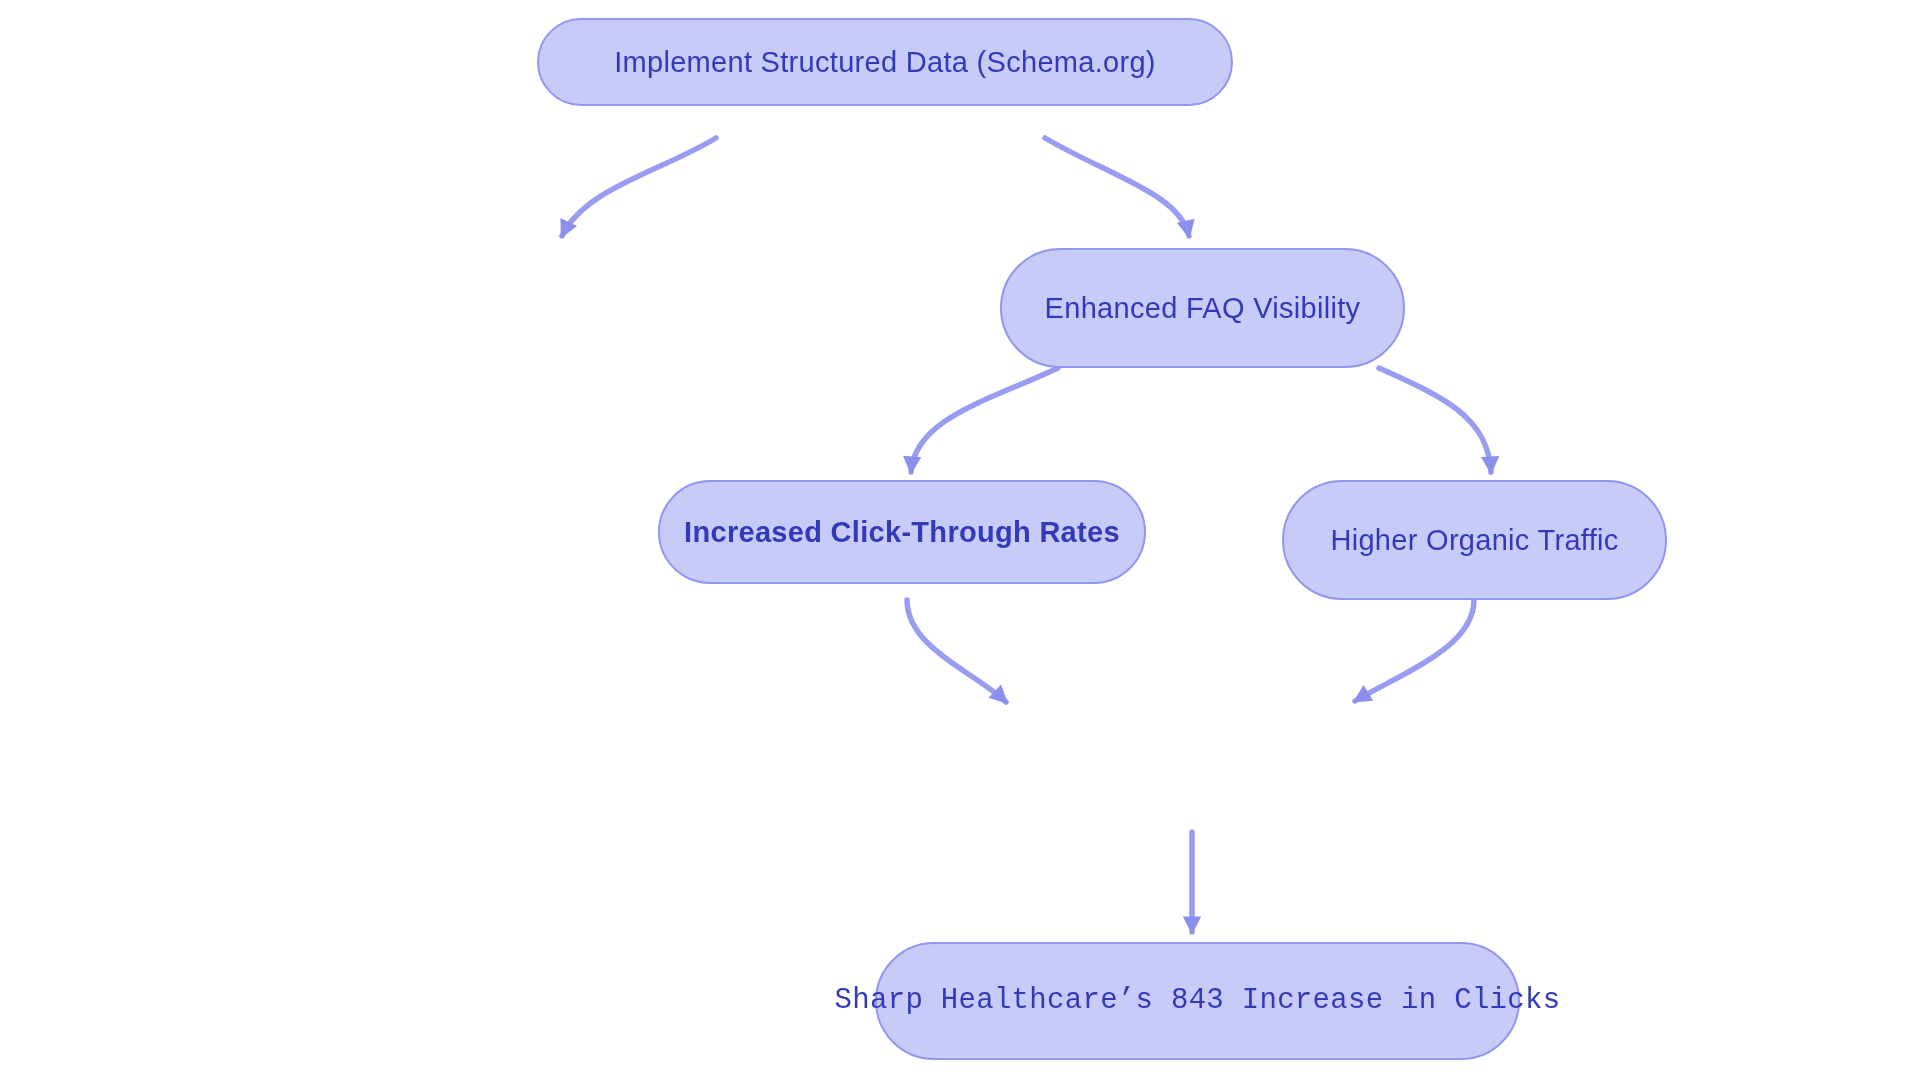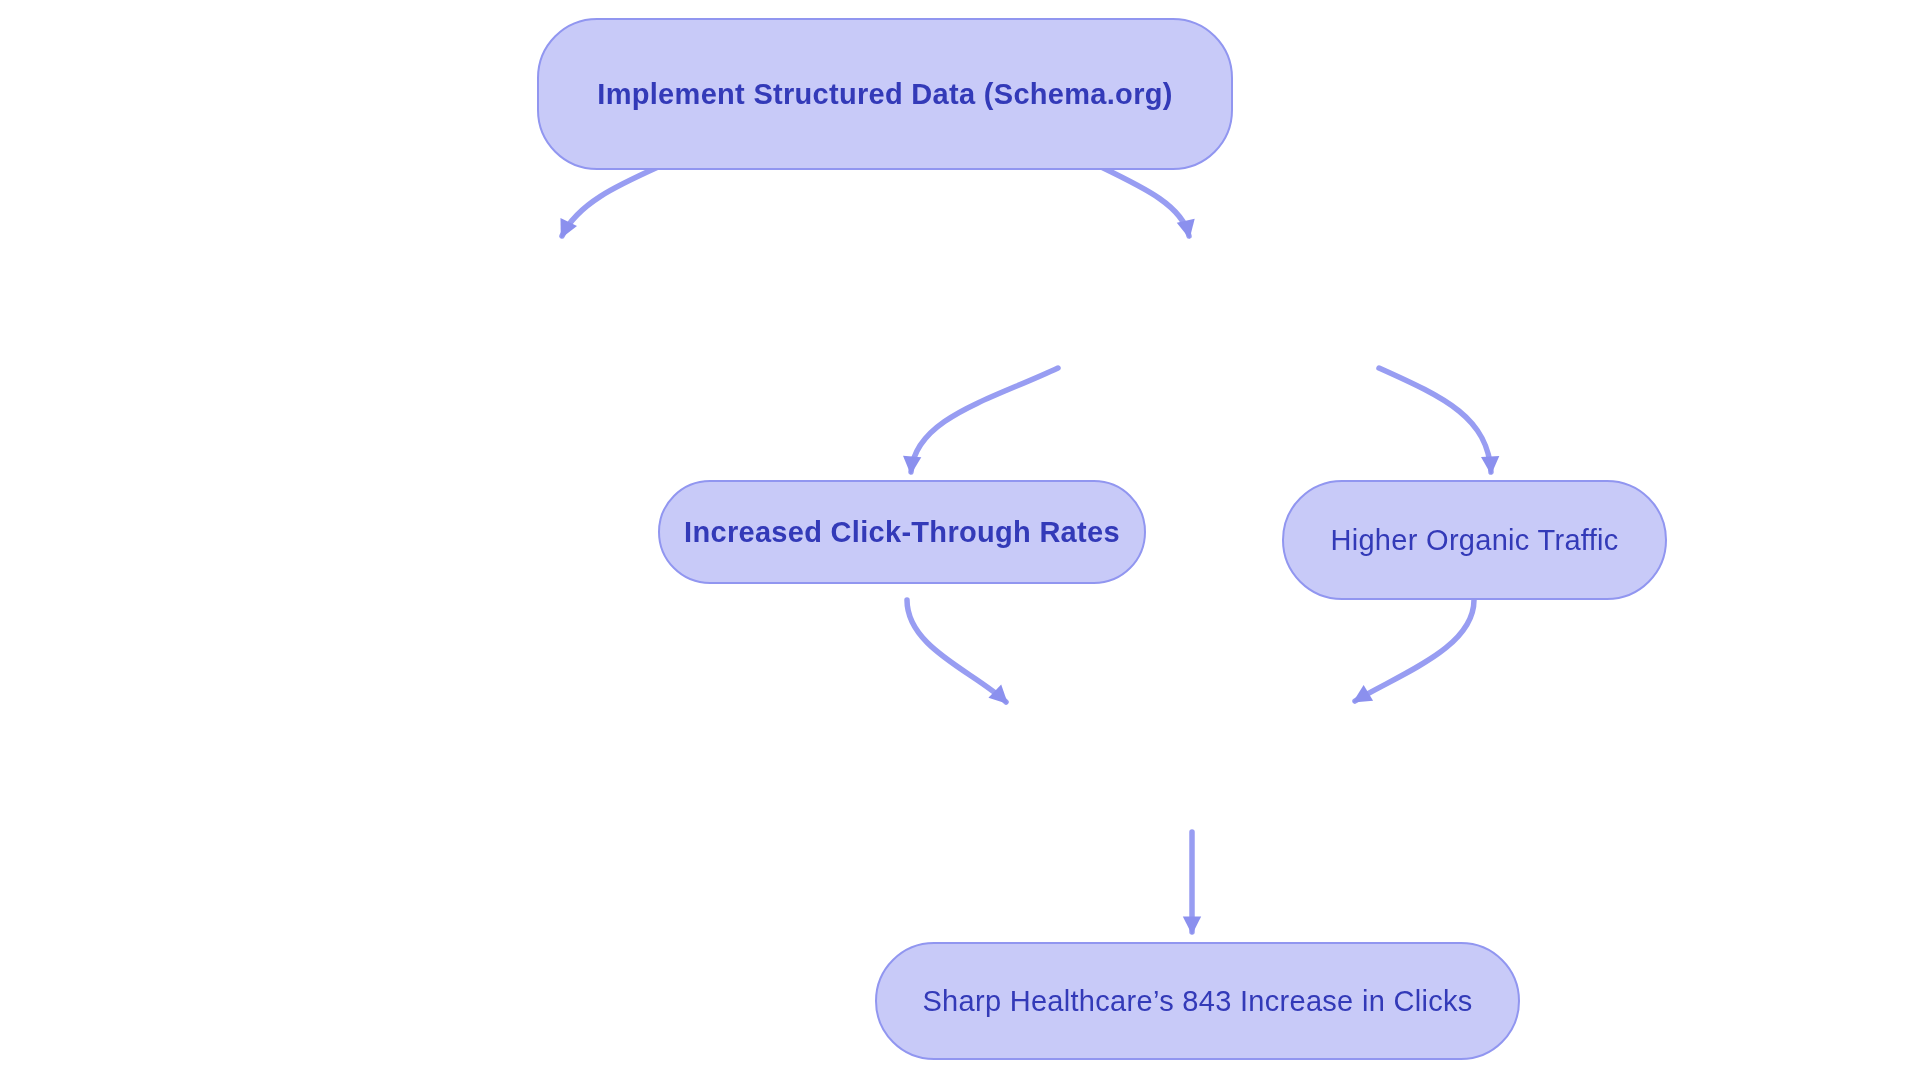--- a/index.html
+++ b/index.html
@@ -66,32 +66,35 @@
     </defs>
     <path class="edge" marker-end="url(#arrowhead)" d="M 716 138 C 660 172, 585 188, 562 236"></path>
     <path class="edge" marker-end="url(#arrowhead)" d="M 1045 138 C 1110 176, 1180 194, 1189 236"></path>
     <path class="edge" marker-end="url(#arrowhead)" d="M 1058 368 C 990 400, 915 418, 911 472"></path>
     <path class="edge" marker-end="url(#arrowhead)" d="M 1379 368 C 1446 398, 1488 418, 1491 472"></path>
     <path class="edge" marker-end="url(#arrowhead)" d="M 907 600 C 907 648, 975 672, 1006 702"></path>
     <path class="edge" marker-end="url(#arrowhead)" d="M 1474 600 C 1474 648, 1400 674, 1355 701"></path>
     <path class="edge" marker-end="url(#arrowhead)" d="M 1192 832 L 1192 932"></path>
   </svg>
 
-  <div class="node" style="left:537px; top:18px; width:696px; height:152px;font-weight:bold;">
+  <div class="node" style="left:537px; top:18px; width:696px; height:88px;">
     <span class="node-label">Implement Structured Data (Schema.org)</span>
   </div>
 
 
+  <div class="node" style="left:1000px; top:248px; width:405px; height:120px;">
+    <span class="node-label">Enhanced FAQ Visibility</span>
+  </div>
 
   <div class="node" style="left:658px; top:480px; width:488px; height:104px;font-weight:bold;">
     <span class="node-label">Increased Click-Through Rates</span>
   </div>
 
   <div class="node" style="left:1282px; top:480px; width:385px; height:120px;text-align:center;">
     <span class="node-label">Higher Organic Traffic</span>
   </div>
 
 
-  <div class="node" style="left:875px; top:942px; width:645px; height:118px;">
+  <div class="node" style="left:875px; top:942px; width:645px; height:118px;font-family:Liberation Mono, monospace;">
     <span class="node-label">Sharp Healthcare’s 843 Increase in Clicks</span>
   </div>
 
 </div>
 
 </body></html>

